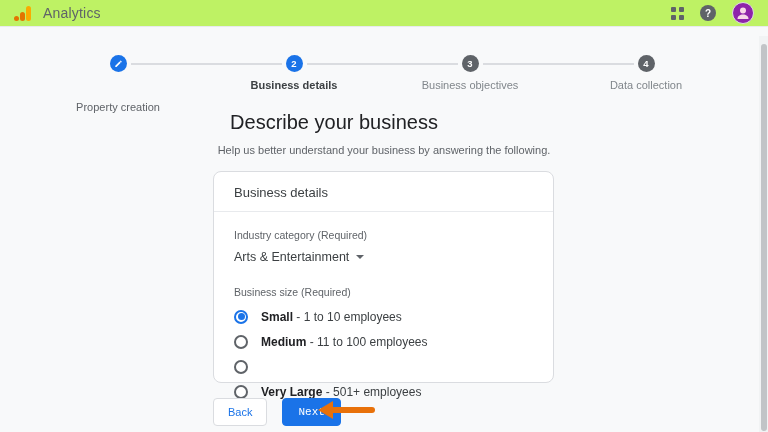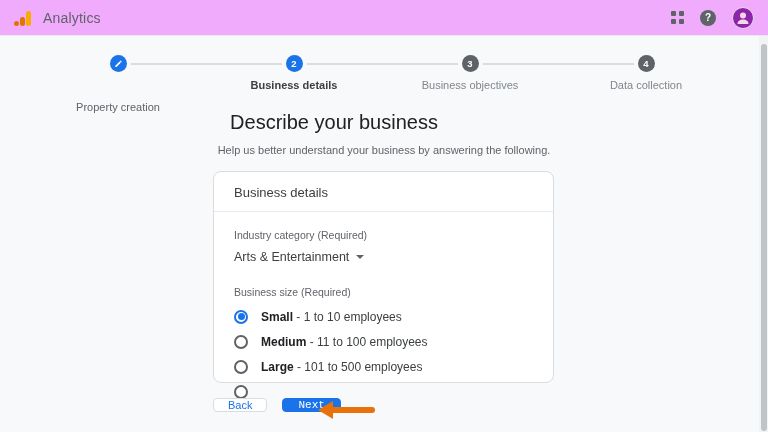--- a/index.html
+++ b/index.html
@@ -7,22 +7,22 @@
   body {
     font-family:"Liberation Sans", sans-serif;
     background:#f8f9fa;
     position:relative;
     overflow:hidden;
     color:#3c4043;
   }
 
   
   .topbar {
-    position:absolute; top:0; left:0; width:768px; height:36px;
-    background:#f0abfc; border-bottom:1px solid #e8eaed;
+    position:absolute; top:0; left:0; width:768px; height:27px;
+    background:#bef264; border-bottom:1px solid #e8eaed;
     display:flex; align-items:center; padding:0 14px;
   }
   .ga-logo { width:17px; height:16px; position:relative; margin-right:12px; }
   .ga-bar-tall { position:absolute; right:0; bottom:0; width:5px; height:15px; background:#f9ab00; border-radius:2.5px; }
   .ga-bar-mid  { position:absolute; left:6px; bottom:0; width:5px; height:9px; background:#e37400; border-radius:2.5px; }
   .ga-dot      { position:absolute; left:0; bottom:0; width:5px; height:5px; background:#e37400; border-radius:50%; }
   .app-title { font-size:14px; color:#5f6368; letter-spacing:.2px; }
   .topbar-right { margin-left:auto; display:flex; align-items:center; gap:16px; }
   .apps-grid { width:13px; height:13px; display:grid; grid-template-columns:5px 5px; grid-template-rows:5px 5px; gap:3px; cursor:pointer; }
   .apps-grid span { background:#5f6368; border-radius:1px; }
@@ -90,21 +90,21 @@
     display:flex; align-items:center; justify-content:center; background:#fff; flex:0 0 auto;
   }
   .radio .dot { width:7px; height:7px; border-radius:50%; background:transparent; }
   .radio.selected { border-color:#1a73e8; }
   .radio.selected .dot { background:#1a73e8; }
   .option-text { font-size:12px; color:#3c4043; }
   .option-name { font-weight:700; color:#202124; }
 
   
   .button-row { position:absolute; top:398px; left:213px; display:flex; gap:15px; }
-  .btn { height:14px; border-radius:4px; font-size:11px; font-weight:500;
+  .btn { height:28px; border-radius:4px; font-size:11px; font-weight:500;
          display:flex; align-items:center; justify-content:center; cursor:pointer;
          font-family:"Liberation Sans", sans-serif; }
   .btn-back { background:#fff; border:1px solid #dadce0; color:#1a73e8; padding:0 14px; }
   .btn-next { background:#1a73e8; border:1px solid #1a73e8; color:#fff; padding:0 15px;font-family:Liberation Mono, monospace; }
 
   
   .anno-arrow { position:absolute; left:318px; top:401px; width:58px; height:18px; }
   .anno-arrow .head {
     position:absolute; left:0; top:0; width:0; height:0;
     border-top:9px solid transparent; border-bottom:9px solid transparent;
@@ -194,26 +194,26 @@
       <div class="option-row">
         <span class="radio">
             <span class="dot"></span>
           </span>
         <span class="option-text"><span class="option-name">Medium</span> <span>- 11 to 100 employees</span></span>
       </div>
       <div class="option-row">
         <span class="radio">
             <span class="dot"></span>
           </span>
-        <span class="option-text"><span class="option-name">Large</span> <span>- 101 to 500 employees</span></span>
       </div>
       <div class="option-row">
         <span class="radio">
             <span class="dot"></span>
           </span>
+        <span class="option-text"><span class="option-name">Very Large</span> <span>- 501+ employees</span></span>
       </div>
     </div>
   </div>
 </div>
 
 <div class="button-row">
   <div class="btn btn-back">Back</div>
   <div class="btn btn-next">Next</div>
 </div>
 

